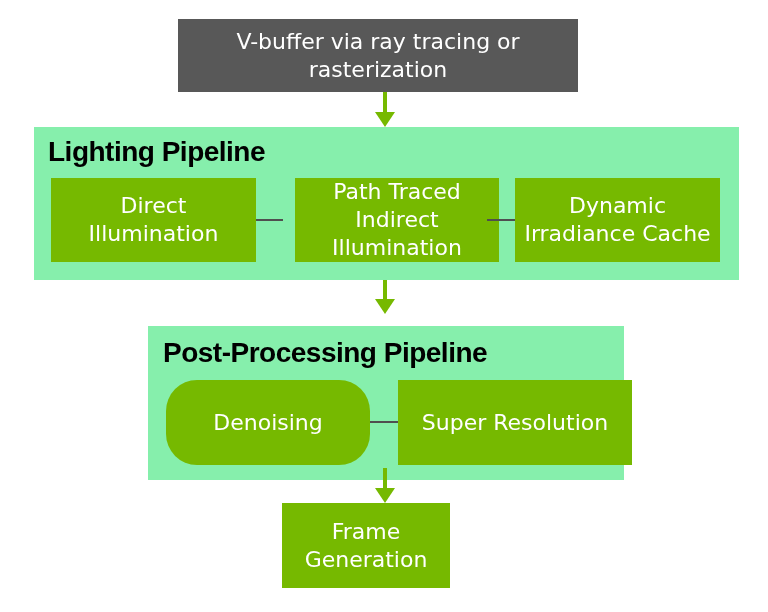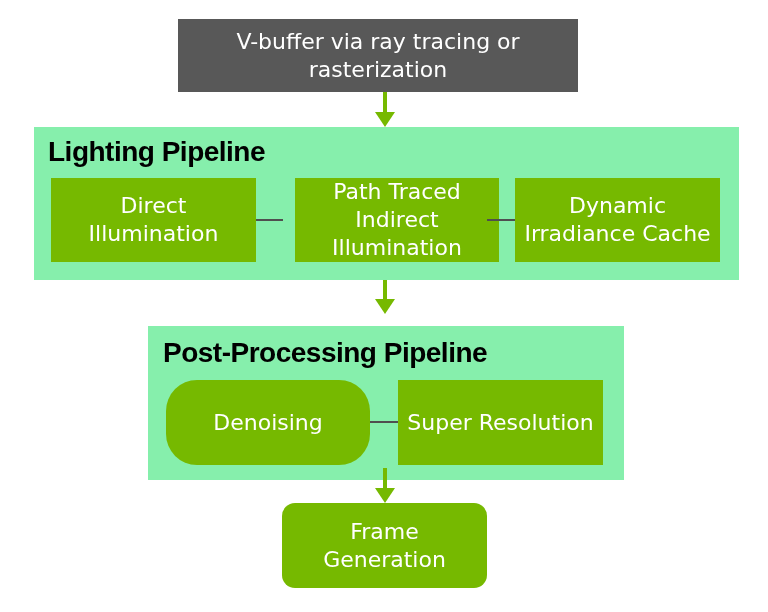--- a/index.html
+++ b/index.html
@@ -32,23 +32,22 @@
   .source-node {
     left: 178px; top: 19px;
     width: 400px; height: 73px;
     background: #585858;
   }
   .stage-node {
     background: #76b900;
   }
   .output-node {
     left: 282px; top: 503px;
-    width: 205px; height: 85px;
+    width: 168px; height: 85px;
     background: #76b900;
-    border-radius: 13px;
   }
   
   .group {
     position: absolute;
     background: #86efac;
   }
   .group-lighting {
     left: 34px; top: 127px;
     width: 705px; height: 153px;
   }
@@ -66,21 +65,21 @@
     color: #000000;
   }
   .group-lighting .group-title { left: 14px; top: 9px; }
   .group-post .group-title { left: 15px; top: 11px; }
   
   .stage-direct   { left: 17px;  top: 51px; width: 205px; height: 84px; }
   .stage-path     { left: 249px; top: 51px; width: 204px; height: 84px; margin-left: 12px; }
   .stage-cache    { left: 481px; top: 51px; width: 205px; height: 84px; }
   
   .stage-denoise  { left: 18px;  top: 54px; width: 204px; height: 85px; border-radius: 31px; }
-  .stage-superres { left: 250px; top: 54px; width: 205px; height: 85px; }
+  .stage-superres { left: 250px; top: 54px; width: 234px; height: 85px; }
   
   .connector {
     position: absolute;
     height: 2px;
     background: #4f4f4f;
   }
   .connector-l1 { left: 222px; top: 92px; width: 27px; }
   .connector-l2 { left: 453px; top: 92px; width: 28px; }
   .connector-p1 { left: 222px; top: 95px; width: 28px; }
   

